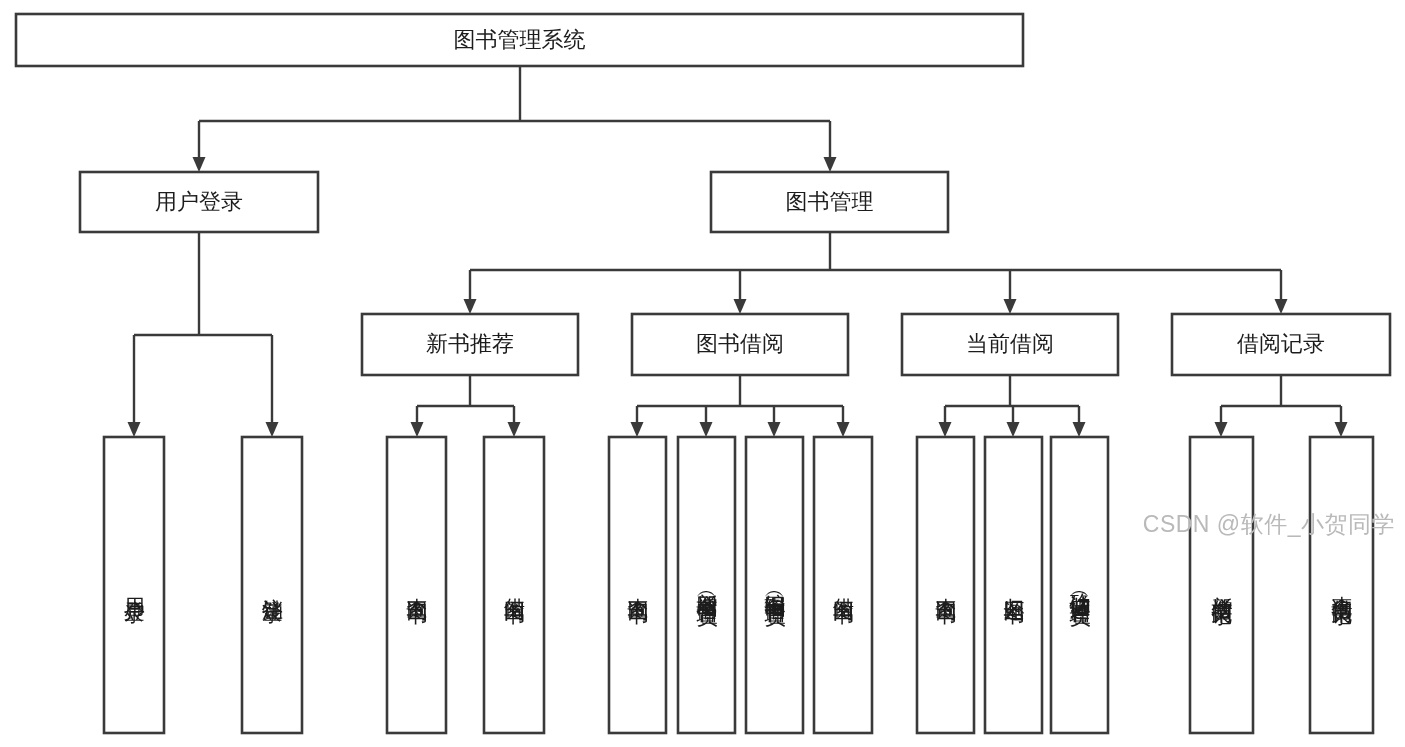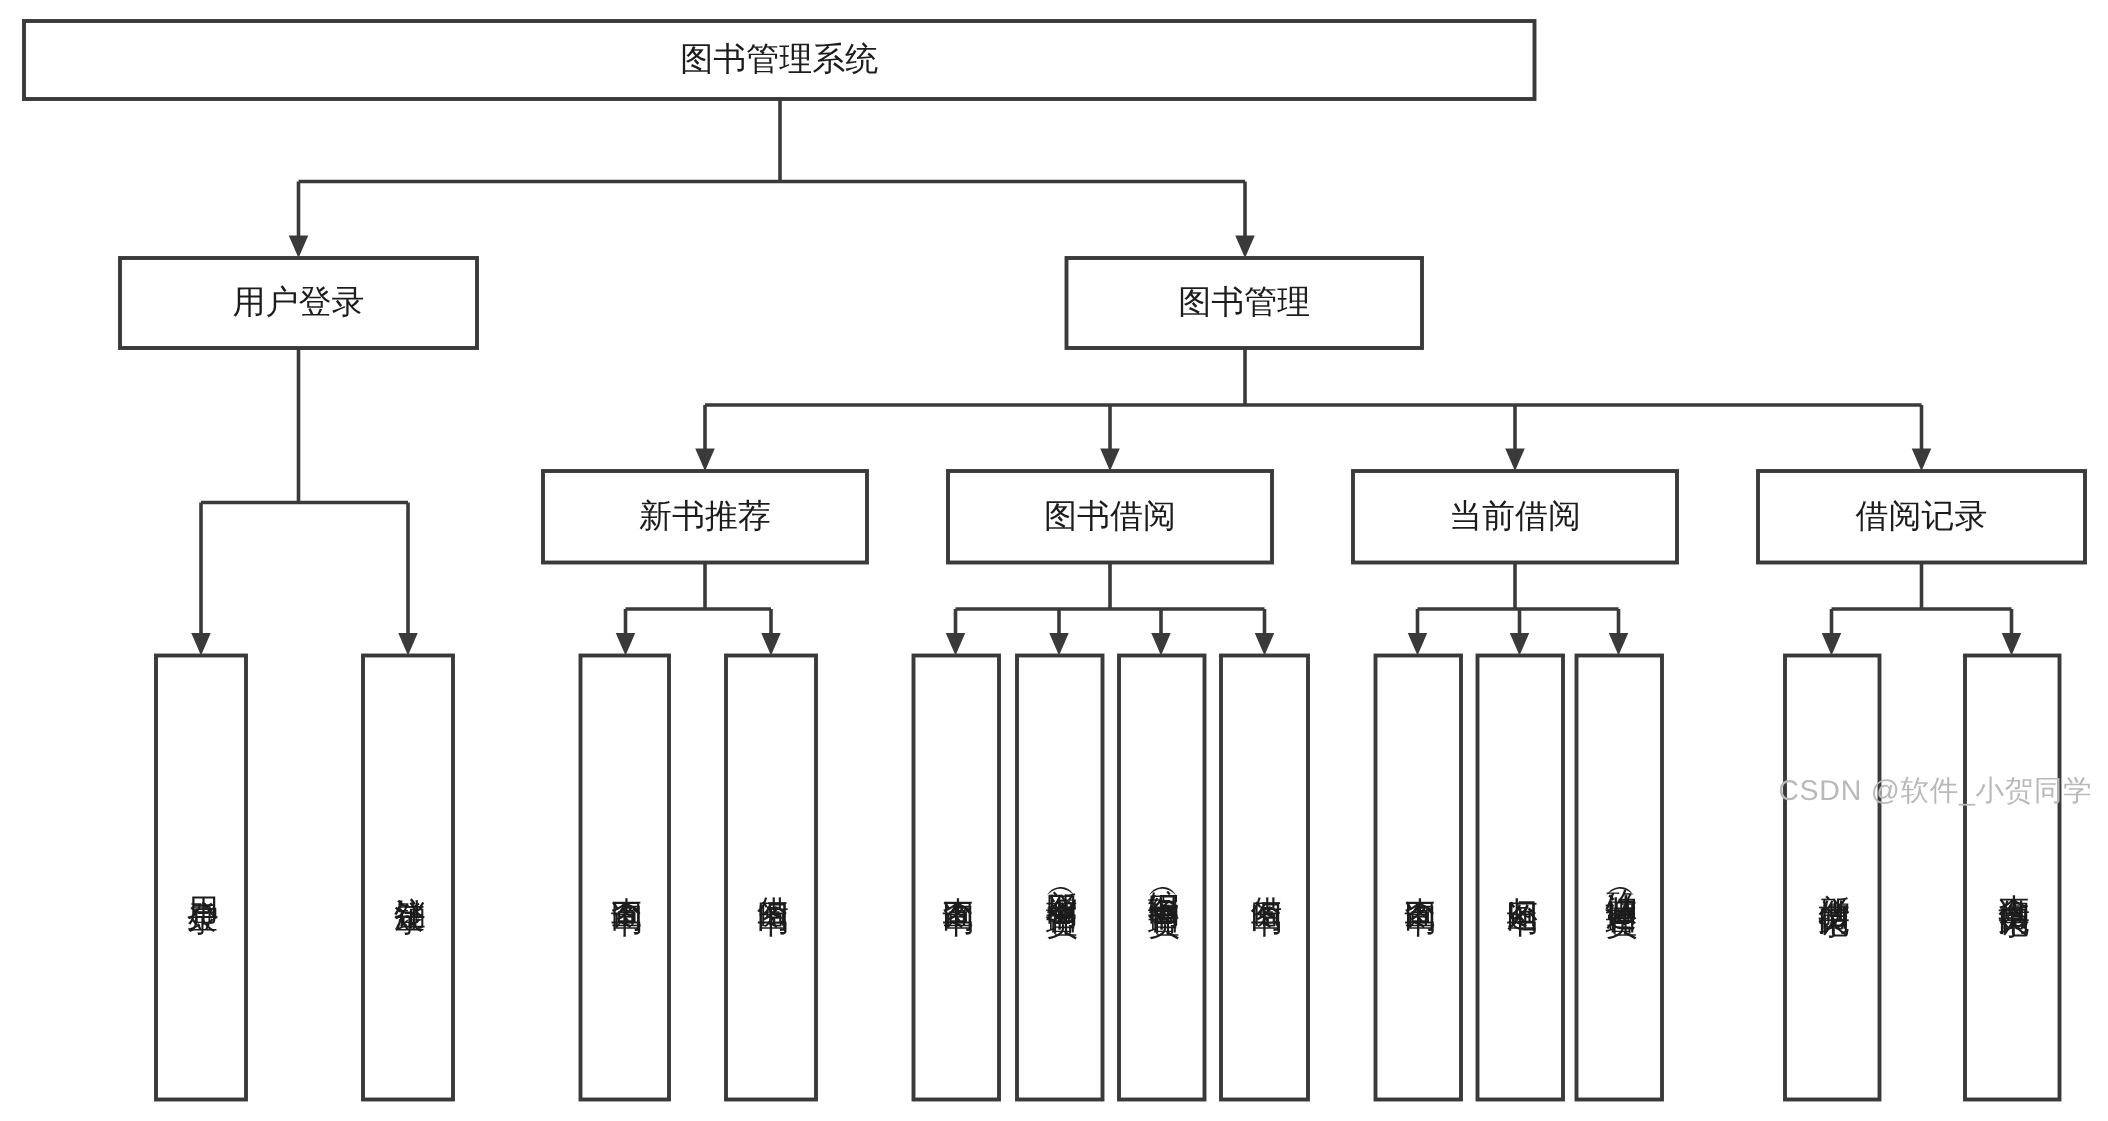--- a/index.html
+++ b/index.html
@@ -65,21 +65,21 @@
     line-height: 1.18;
     letter-spacing: 2px;
     color: #1c1c1c;
     white-space: nowrap;
   }
   .watermark {
     position: absolute;
     right: 10px;
     bottom: 6px;
     font-family: "Liberation Sans", "DejaVu Sans", sans-serif;
-    font-size: 19px;
+    font-size: 23px;
     color: #b9b9b9;
     letter-spacing: 0.5px;
     white-space: nowrap;
   }
 </style>
 </head>
 <body>
 
 <div id="diagram-root">
 

